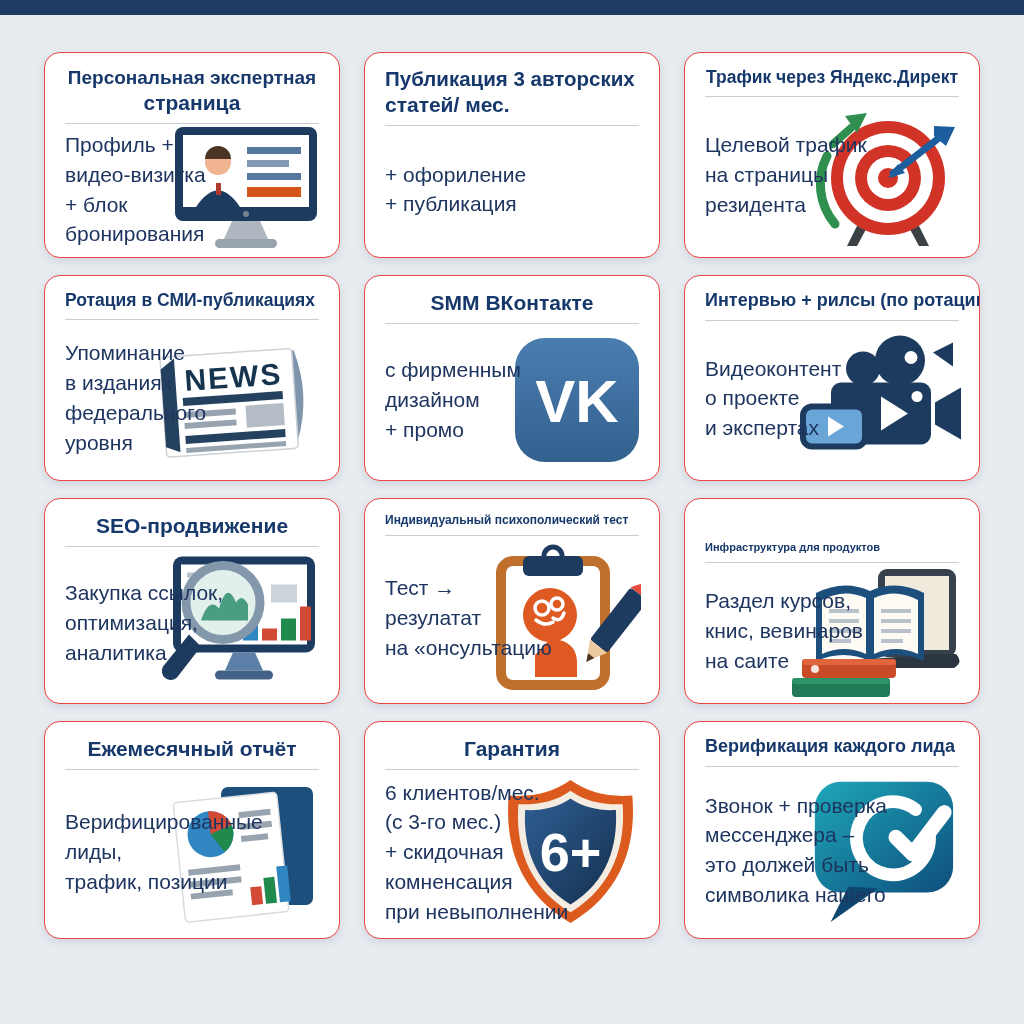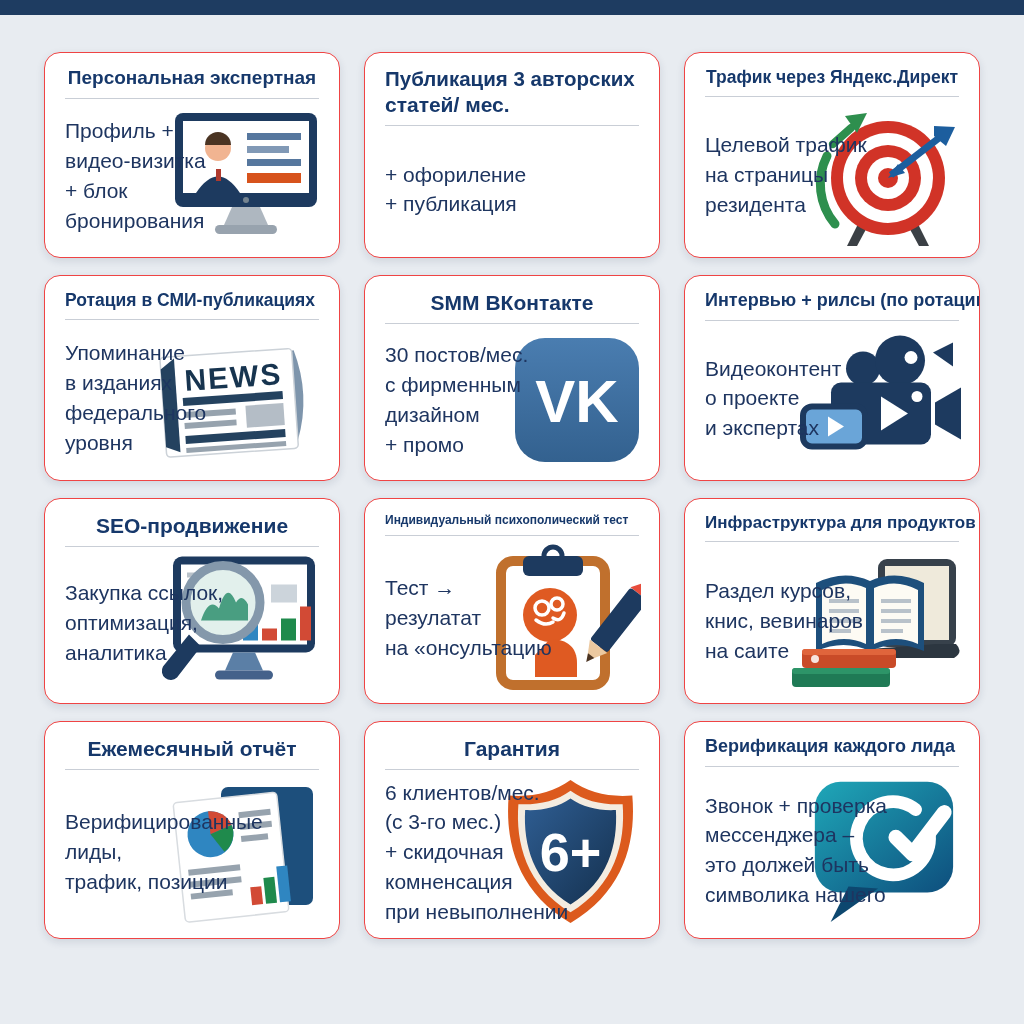--- a/index.html
+++ b/index.html
@@ -54,20 +54,21 @@
   svg text { font-family:"Liberation Sans","DejaVu Sans",sans-serif; }
 </style>
 </head>
 <body>
 
 <div class="topbar"></div>
 <main class="grid" id="grid">
   <section class="card">
     <h2 class="card-title align-center">
         <div class="title-line" style="font-size: 19px;">Персональная экспертная</div>
+        <div class="title-line">страница</div>
       </h2>
     <div class="divider"></div>
     <div class="content">
       <div class="card-body">
           <div class="body-line">Профиль +</div>
           <div class="body-line">видео-визитка</div>
           <div class="body-line">+ блок</div>
           <div class="body-line">бронирования</div>
         </div>
       <span class="card-icon">
@@ -166,21 +167,20 @@
     </div>
   </section>
 
   <section class="card">
     <h2 class="card-title align-center">
         <div class="title-line">SMM ВКонтакте</div>
       </h2>
     <div class="divider"></div>
     <div class="content">
       <div class="card-body">
-          <div class="body-line">30 постов/мес.</div>
           <div class="body-line">с фирменным</div>
           <div class="body-line">дизайном</div>
           <div class="body-line">+ промо</div>
         </div>
       <span class="card-icon">
           <svg width="128" height="128" viewBox="0 0 128 128">
   <defs>
               <linearGradient id="vkg" x1="0" y1="0" x2="0" y2="1">
     <stop offset="0" stop-color="#4a7db0"></stop>
                 <stop offset="1" stop-color="#33618f"></stop>
@@ -284,21 +284,21 @@
     <path d="M117 104 l11 19 l11 -19 z" fill="#ecc9a0"></path>
     <path d="M124 116 l4 8 l4 -8 z" fill="#4a3423"></path>
   </g>
 </svg>
         </span>
     </div>
   </section>
 
   <section class="card">
     <h2 class="card-title align-left">
-        <div class="title-line" style="font-size: 17px;">Инфраструктура для продуктов</div>
+        <div class="title-line" style="font-size: 11px; margin-top: 28px;">Инфраструктура для продуктов</div>
       </h2>
     <div class="divider"></div>
     <div class="content">
       <div class="card-body">
           <div class="body-line">Раздел курсов,</div>
           <div class="body-line">книс, вевинаров</div>
           <div class="body-line">на саите</div>
         </div>
       <span class="card-icon">
           <svg width="183" height="140" viewBox="0 0 183 140">

